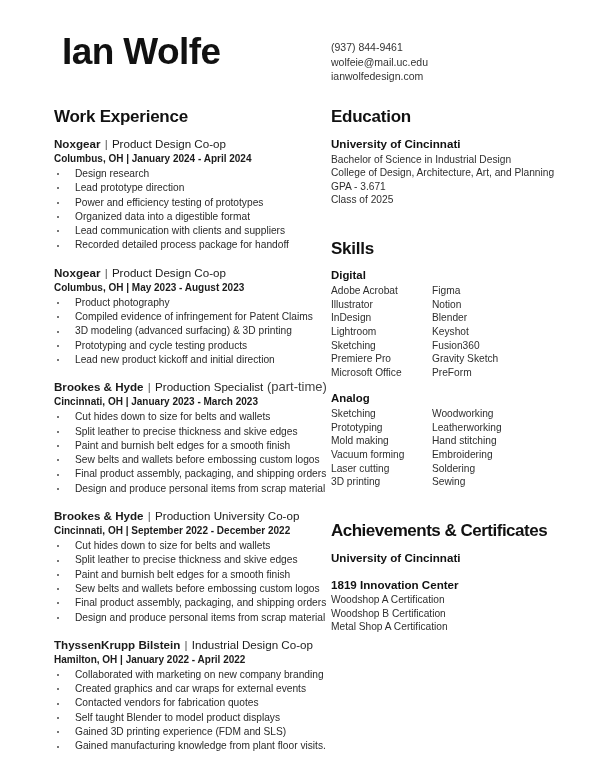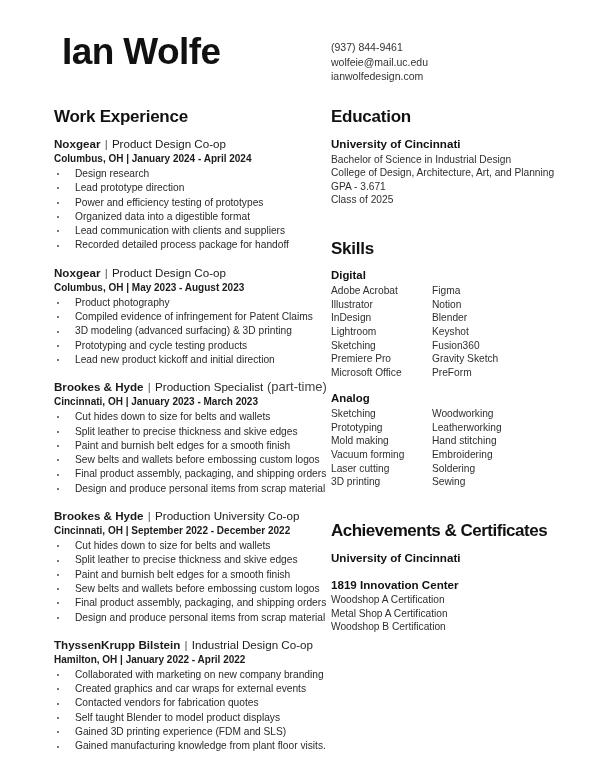--- a/index.html
+++ b/index.html
@@ -227,20 +227,20 @@
     <div class="section-gap"></div>
 
     <div class="section-title tight">Achievements &amp; Certificates</div>
     <div id="achievements-container">
         <div class="block">
           <div class="block-head">University of Cincinnati</div>
         </div>
         <div class="block">
           <div class="block-head">1819 Innovation Center</div>
           <div class="block-line">Woodshop A Certification</div>
+          <div class="block-line">Woodshop B Certification</div>
           <div class="block-line">Metal Shop A Certification</div>
-          <div class="block-line">Woodshop B Certification</div>
         </div>
       </div>
 
   </div>
 
 </div>
 
 </body></html>

